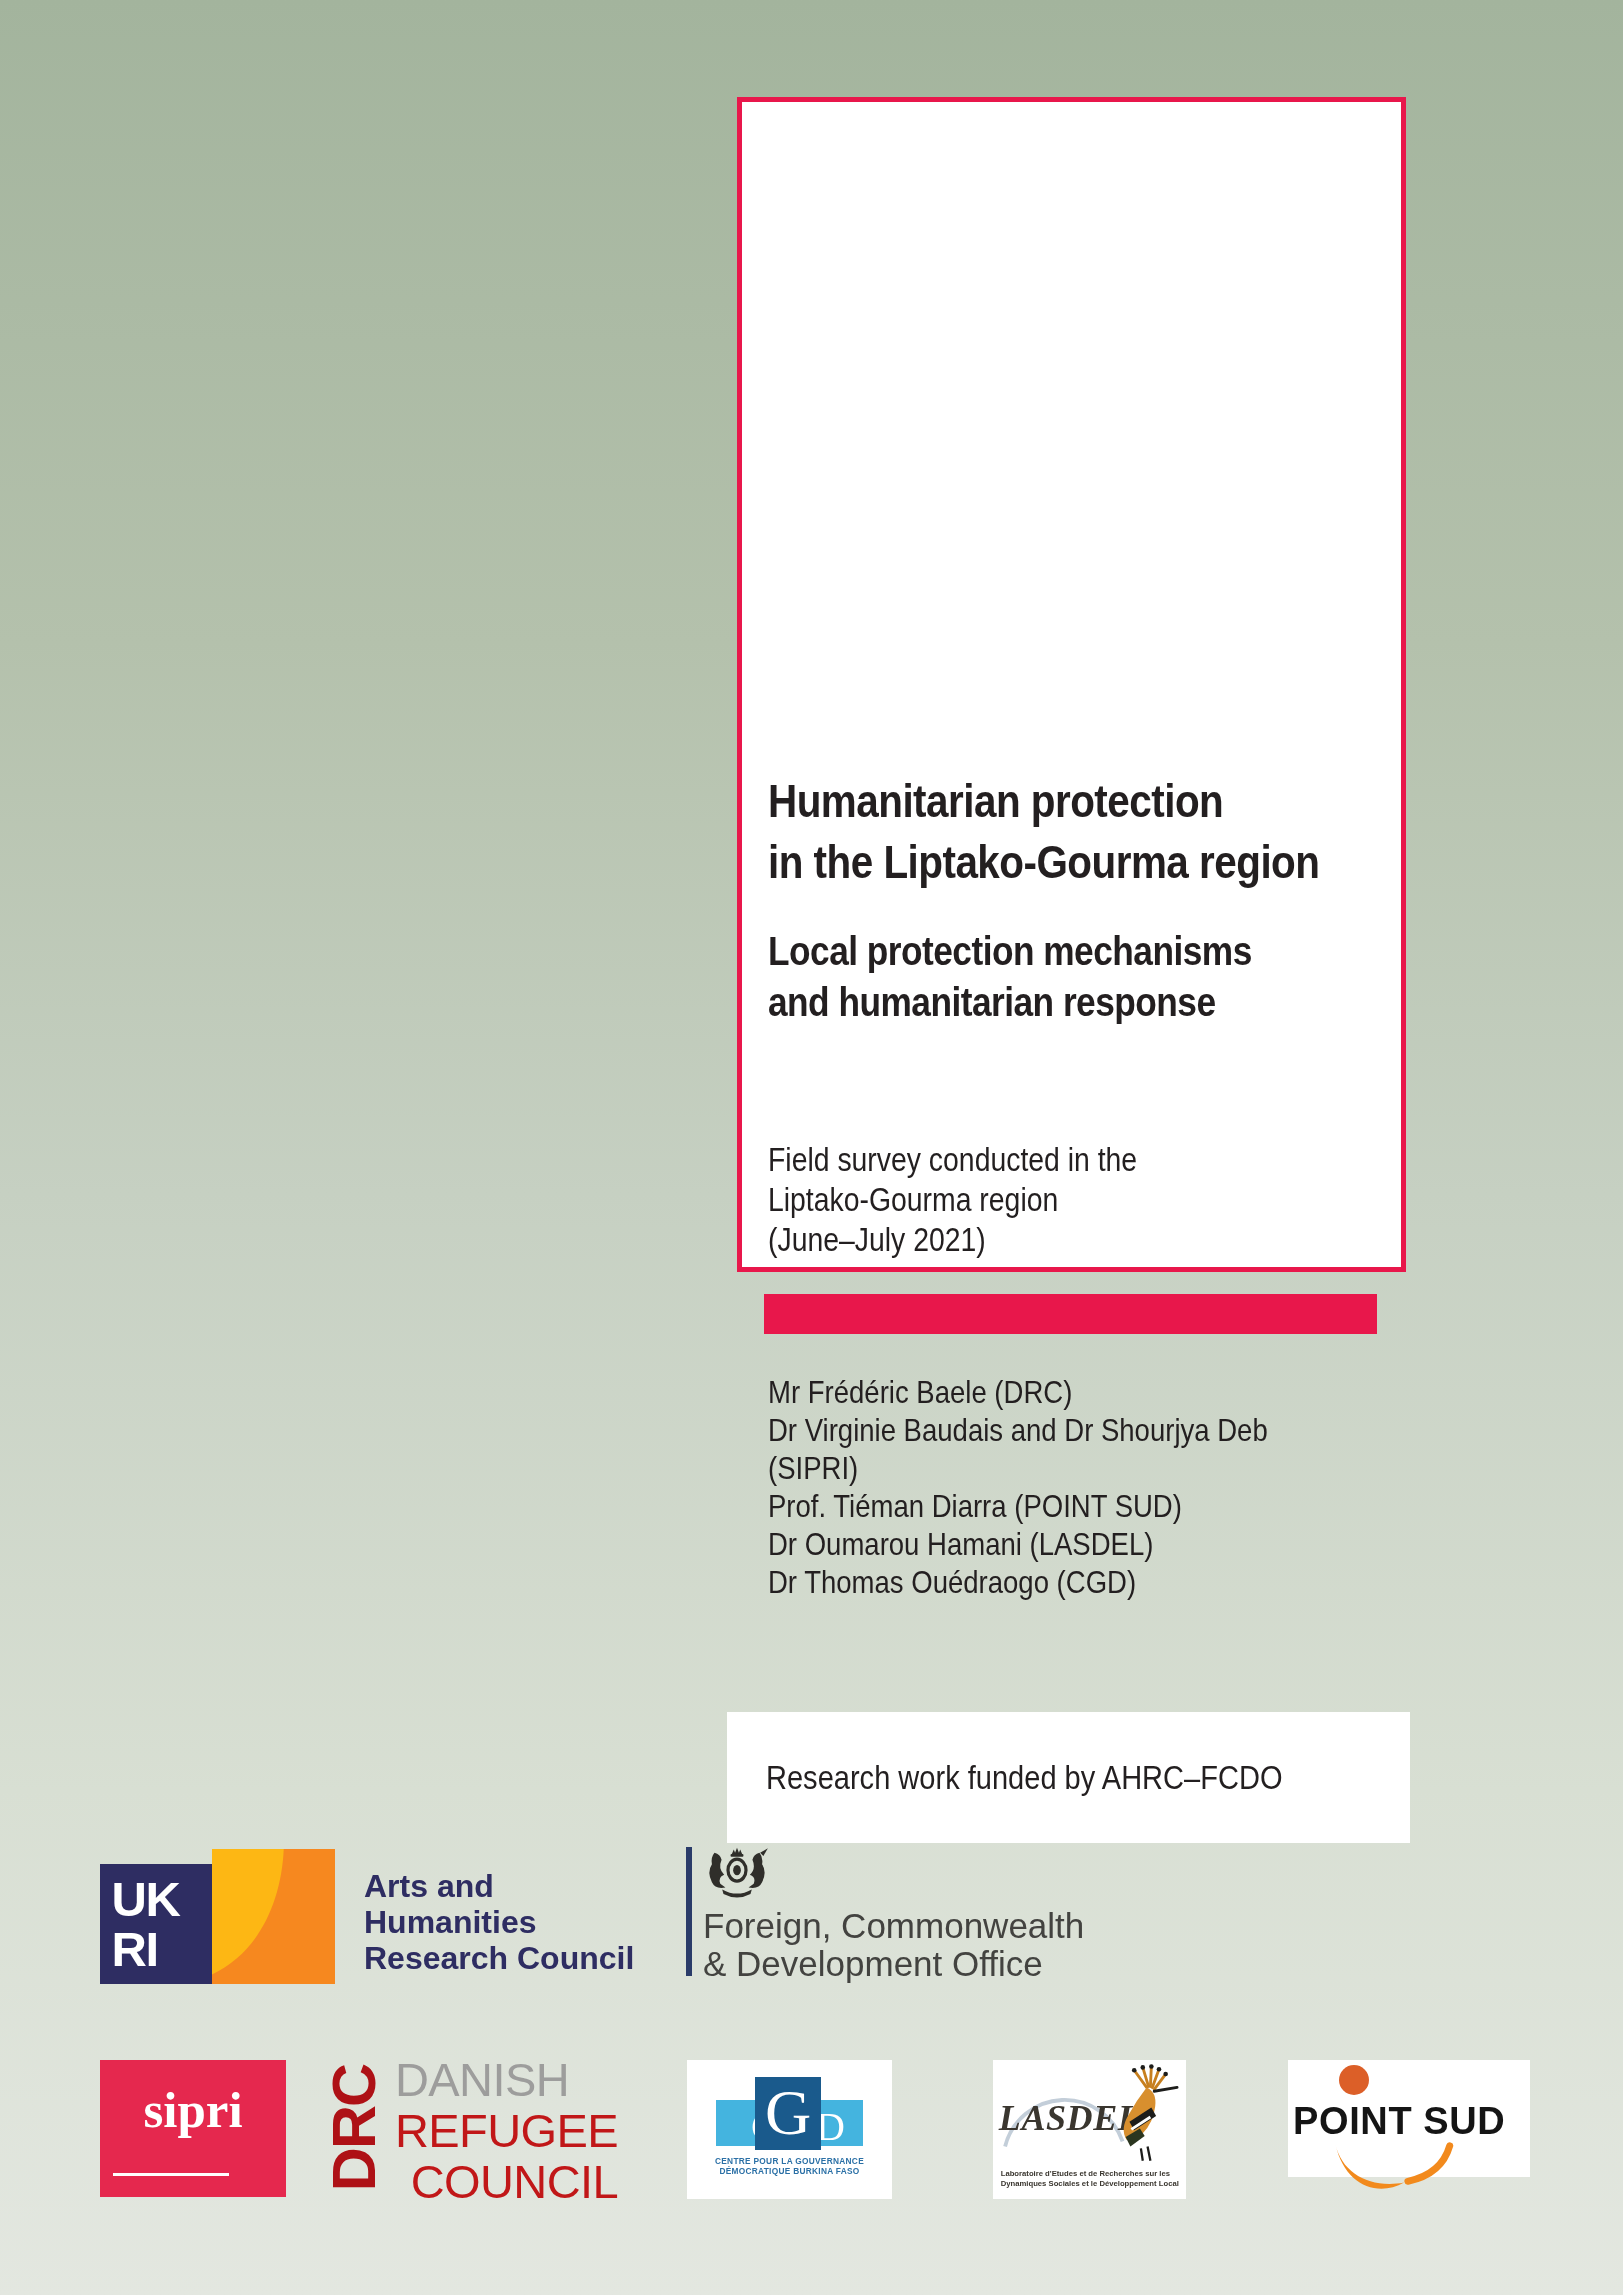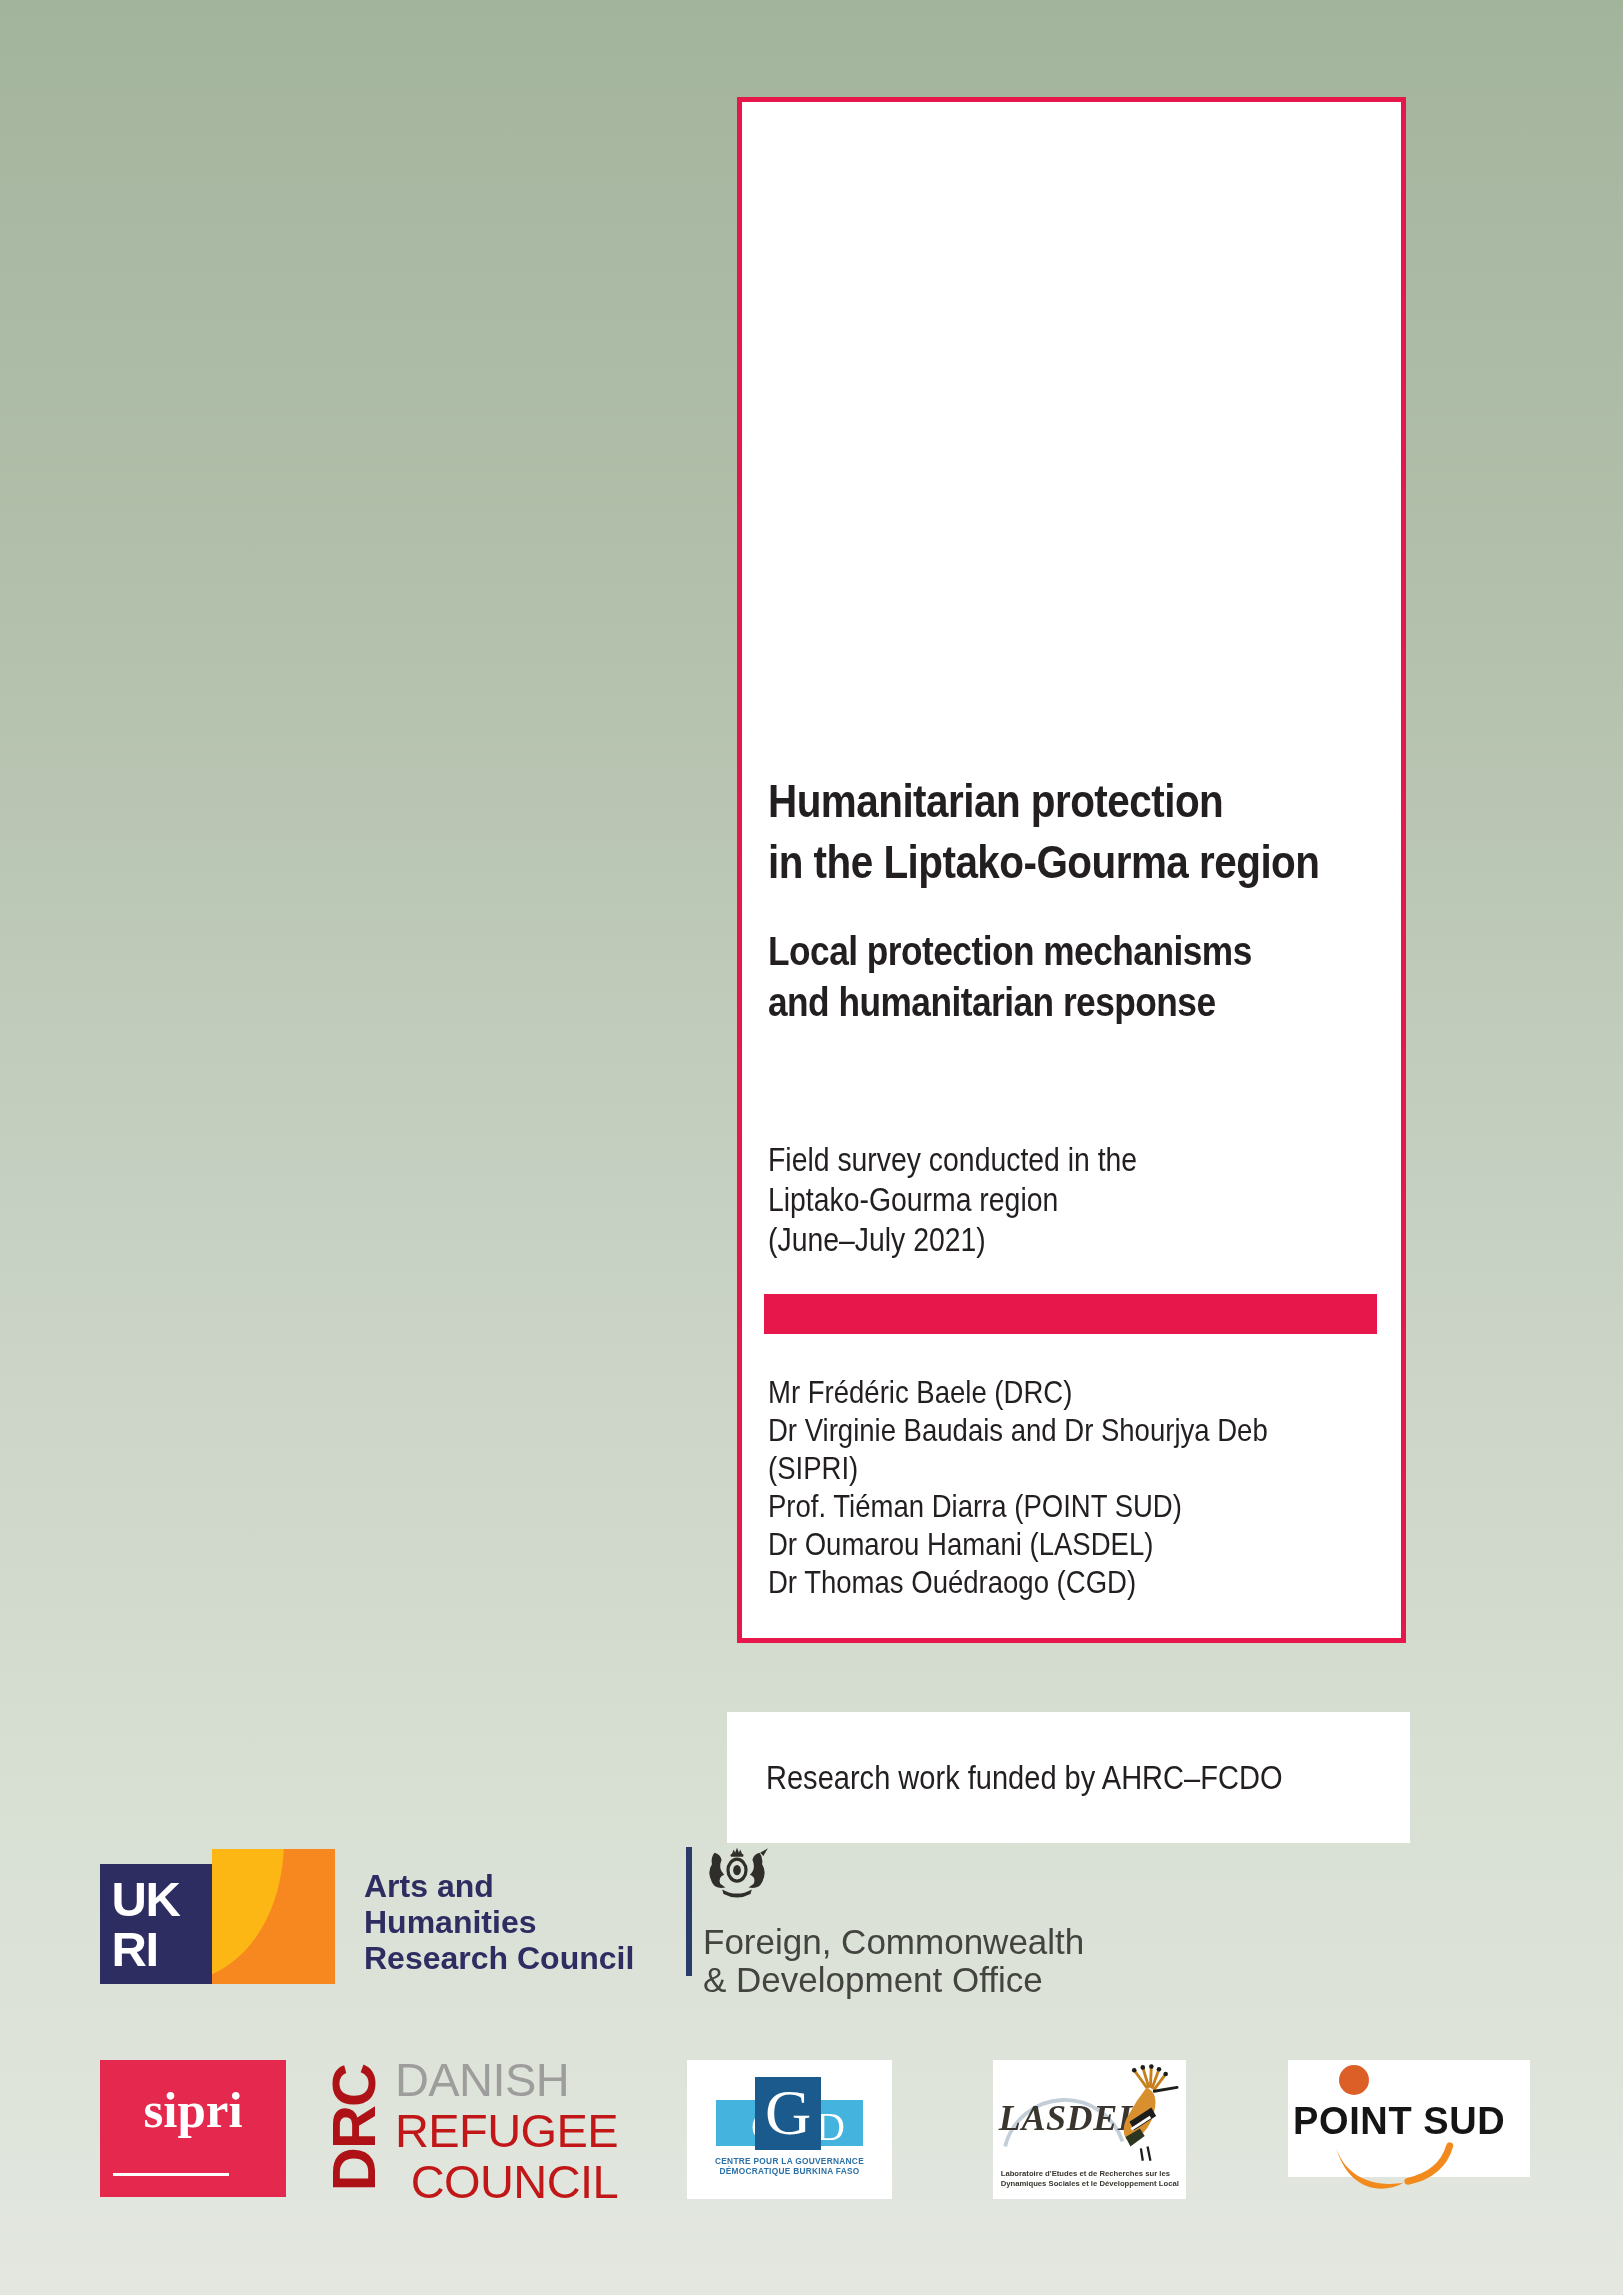--- a/index.html
+++ b/index.html
@@ -11,21 +11,21 @@
     --cgd-light-blue:#44B4DF; --cgd-navy:#1A5A8C; --cgd-text-blue:#2B70A6;
     --lasdel-ink:#3A362F; --pointsud-orange:#F28A1D; --pointsud-dot:#DC5F28;
   }
   html,body{margin:0;padding:0;}
   body{font-family:"Liberation Sans",sans-serif;}
   .page{position:relative;width:1623px;height:2295px;overflow:hidden;
     background:linear-gradient(180deg,var(--bg-top) 0%,#B4C1AC 28%,var(--bg-mid) 52%,#D8DFD3 78%,var(--bg-bottom) 100%);}
   .cond{transform:scaleX(.86);transform-origin:left top;white-space:nowrap;}
 
   
-  .cover-box{position:absolute;left:737px;top:97px;width:669px;height:1546px;
+  .cover-box{position:absolute;left:737px;top:97px;width:669px;height:1175px;
     background:#fff;border:5.8px solid var(--accent-red);box-sizing:border-box;}
   .title-block{position:absolute;left:26px;top:668px;font-size:47px;font-weight:700;
     line-height:61px;color:var(--text-dark);letter-spacing:-0.6px;}
   .subtitle-block{position:absolute;left:26px;top:824px;font-size:41px;font-weight:700;
     line-height:51px;color:var(--text-dark);letter-spacing:-0.6px;}
   .survey-block{position:absolute;left:26px;top:1038px;font-size:33px;font-weight:400;
     line-height:40px;color:var(--text-dark);}
   .red-bar{position:absolute;left:22px;top:1192px;width:613px;height:40px;background:var(--accent-red);}
   .authors-block{position:absolute;left:26px;top:1271px;font-size:32px;font-weight:400;
     line-height:38px;color:var(--text-dark);}
@@ -40,21 +40,21 @@
   .ukri-navy{position:absolute;left:100px;top:1864px;width:112px;height:120px;background:var(--ukri-navy);
     color:#fff;font-weight:800;font-size:49px;line-height:50px;letter-spacing:-1.3px;
     display:flex;flex-direction:column;justify-content:center;padding-left:11.5px;box-sizing:border-box;}
   .ukri-yellow{position:absolute;left:212px;top:1849px;width:123px;height:135px;}
   .ahrc-text{position:absolute;left:364px;top:1868px;font-size:32px;font-weight:700;
     color:var(--ukri-navy);line-height:36px;}
 
   
   .fcdo-bar{position:absolute;left:686px;top:1847px;width:5.8px;height:129px;background:var(--fcdo-blue);}
   .fcdo-crest{position:absolute;left:701px;top:1847px;width:72px;height:54px;}
-  .fcdo-text{position:absolute;left:703px;top:1907px;font-size:35px;color:var(--fcdo-grey);line-height:38px;margin-top:16px;}
+  .fcdo-text{position:absolute;left:703px;top:1907px;font-size:35px;color:var(--fcdo-grey);line-height:38px;}
 
   
   .sipri-box{position:absolute;left:100px;top:2060px;width:142px;height:137px;background:var(--sipri-red);padding-left:44px;}
   .sipri-word{position:absolute;left:0;top:20.5px;width:100%;text-align:center;
     font-family:"Liberation Serif",serif;font-weight:700;font-size:51px;color:#fff;}
   .sipri-rule{position:absolute;left:12.8px;top:113px;width:116px;height:3.2px;background:#fff;}
 
   
   .drc-rot{position:absolute;left:318px;top:2054px;width:72px;height:147px;
     display:flex;align-items:center;justify-content:center;}

